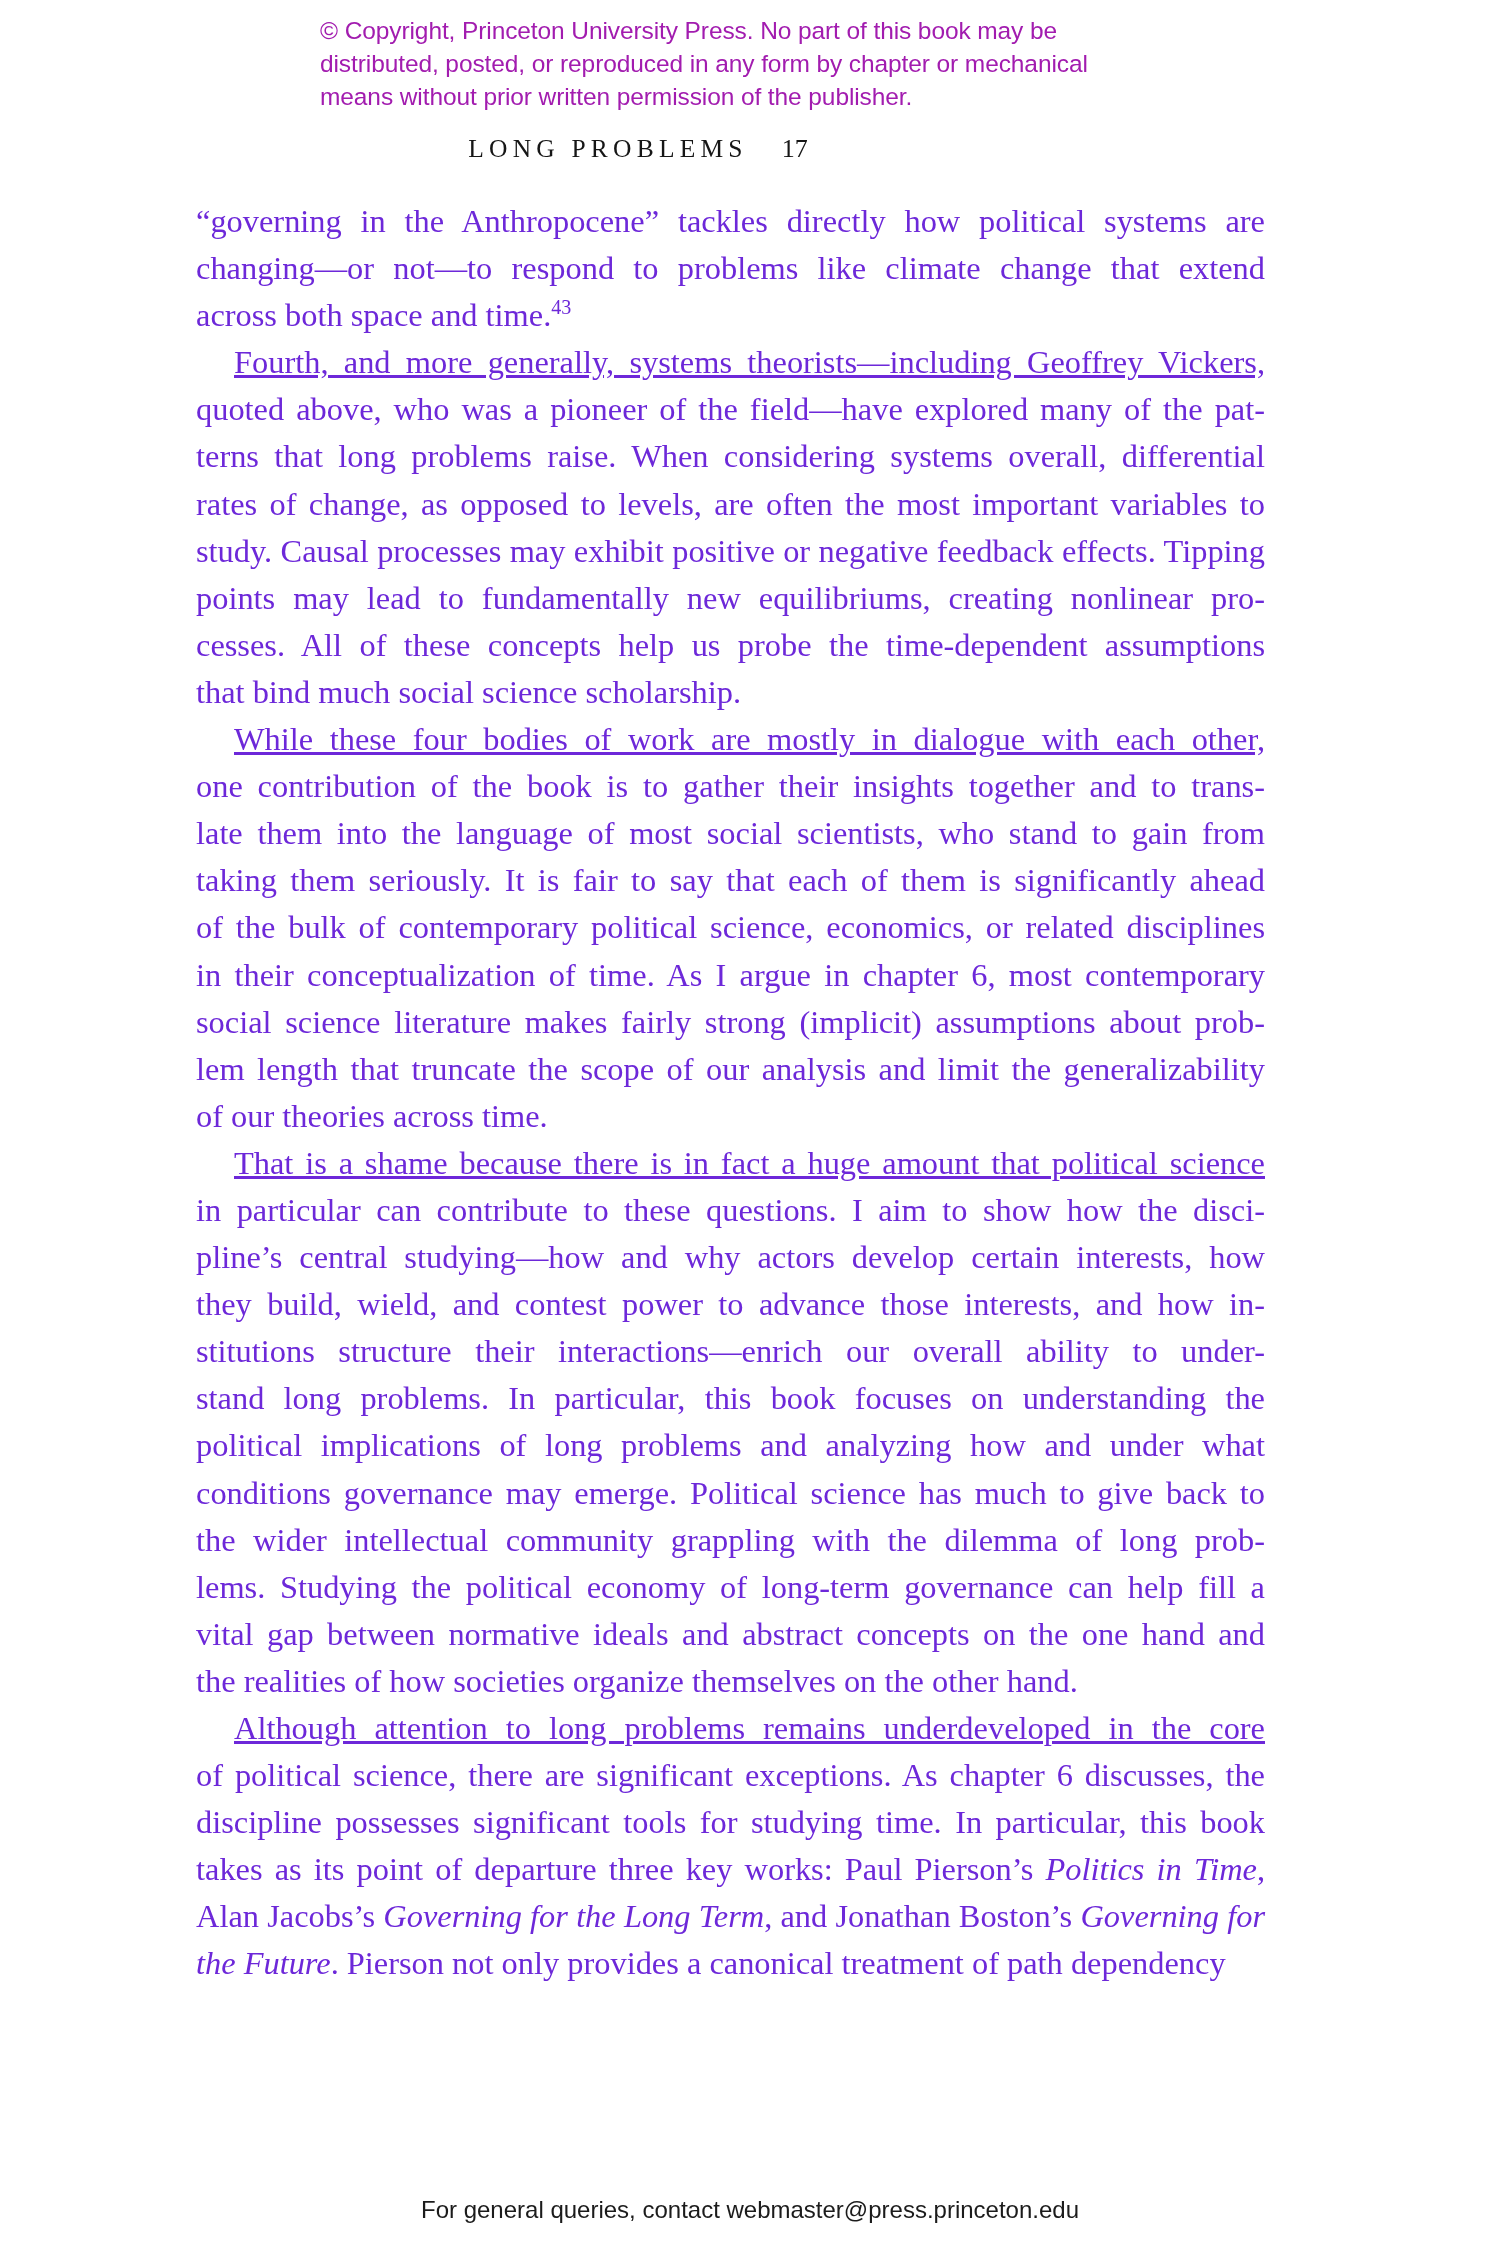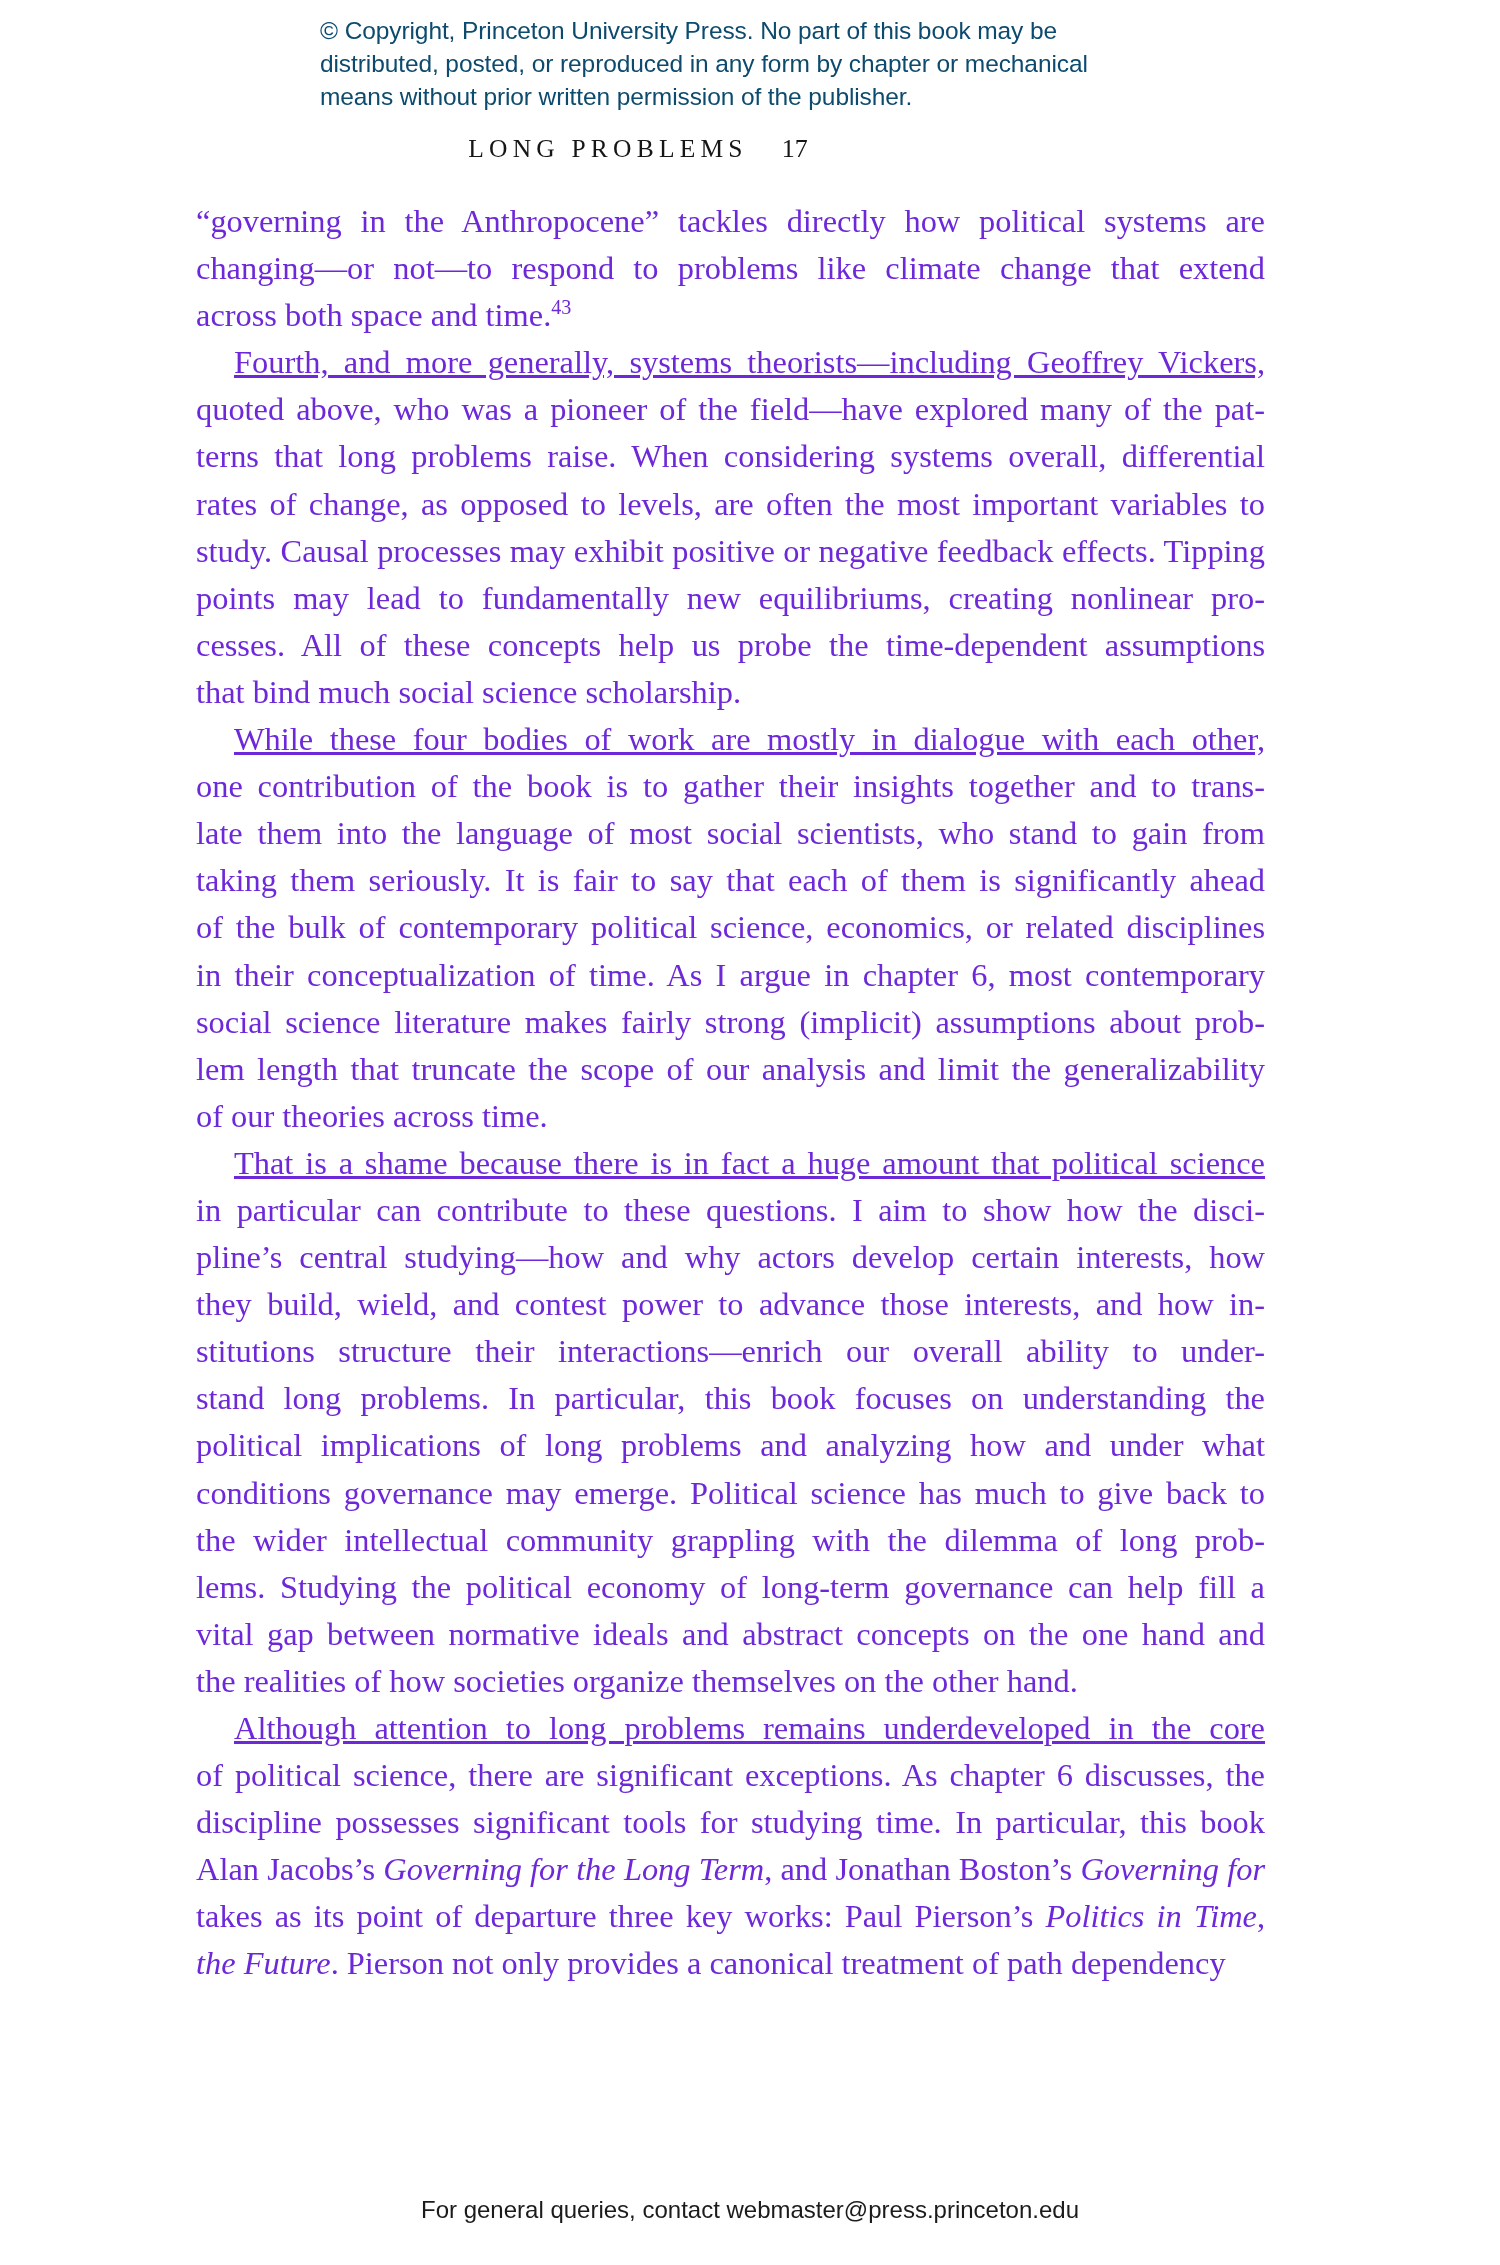--- a/index.html
+++ b/index.html
@@ -18,21 +18,21 @@
 
   
   .copyright-block {
     position: absolute;
     left: 320px;
     top: 14px;
     width: 860px;
     font-family: "Liberation Sans", "DejaVu Sans", sans-serif;
     font-size: 24.5px;
     line-height: 33px;
-    color: #0c4a6e;
+    color: #a21caf;
     letter-spacing: -0.1px;
   }
   .copyright-block div { white-space: nowrap; }
 
   
   .running-head {
     position: absolute;
     left: 0;
     top: 134px;
     width: 1276px;
@@ -149,19 +149,19 @@
       <span class="ln">conditions governance may emerge. Political science has much to give back to</span>
       <span class="ln">the wider intellectual community grappling with the dilemma of long prob-</span>
       <span class="ln">lems. Studying the political economy of long-term governance can help fill a</span>
       <span class="ln">vital gap between normative ideals and abstract concepts on the one hand and</span>
       <span class="ln last">the realities of how societies organize themselves on the other hand.</span>
     </div>
     <div class="para">
       <span class="ln indent">Although attention to long problems remains underdeveloped in the core</span>
       <span class="ln">of political science, there are significant exceptions. As chapter 6 discusses, the</span>
       <span class="ln">discipline possesses significant tools for studying time. In particular, this book</span>
+      <span class="ln"><span>takes as its point of departure three key works: Paul Pierson’s </span><span class="it">Politics in Time</span><span>,</span></span>
       <span class="ln"><span>Alan Jacobs’s </span><span class="it">Governing for the Long Term</span><span>, and Jonathan Boston’s </span><span class="it">Governing for</span></span>
-      <span class="ln"><span>takes as its point of departure three key works: Paul Pierson’s </span><span class="it">Politics in Time</span><span>,</span></span>
       <span class="ln last"><span class="it">the Future</span><span>. Pierson not only provides a canonical treatment of path dependency</span></span>
     </div>
   </div>
 
 <div class="footer-note">For general queries, contact webmaster@press.princeton.edu</div>
 
 </body></html>

